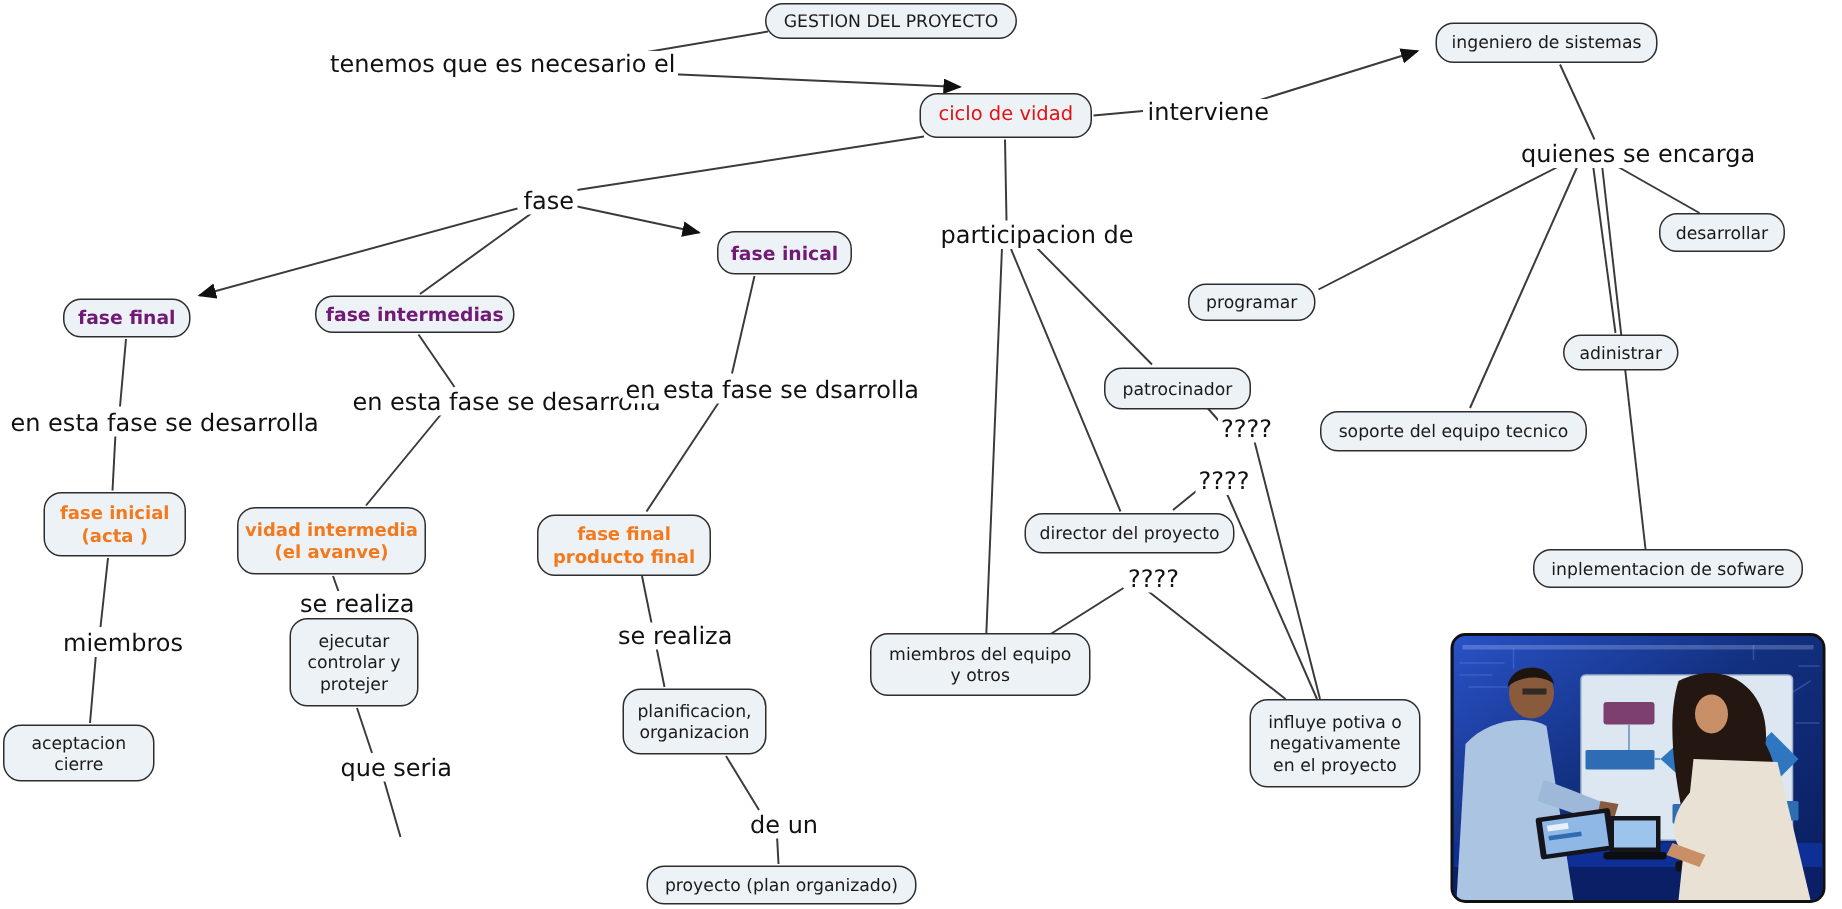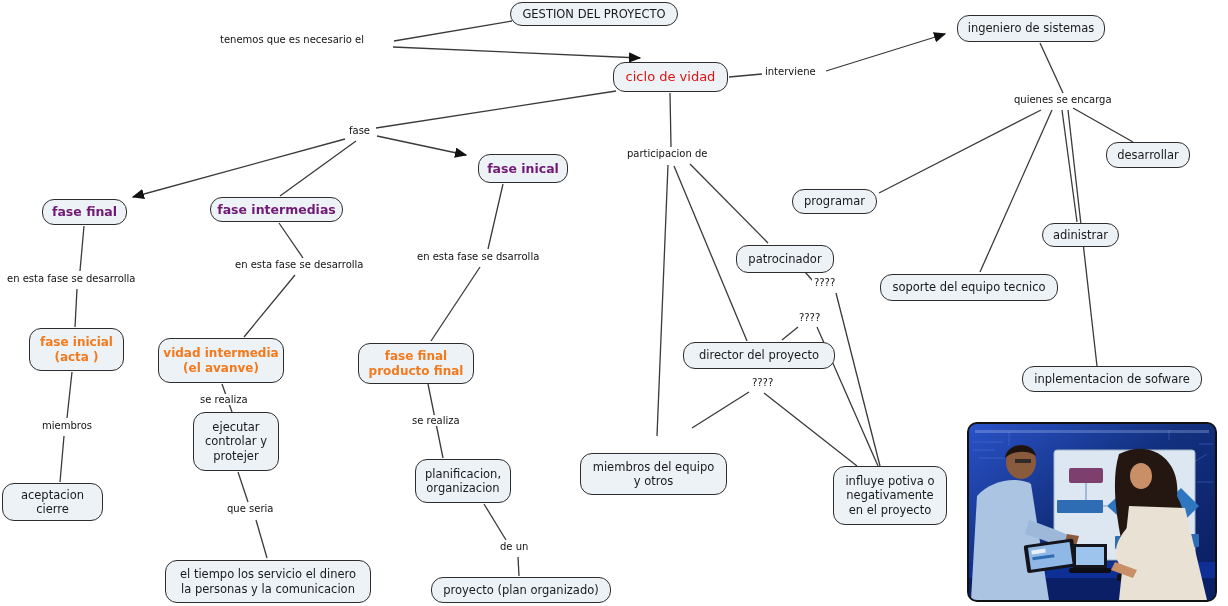--- a/index.html
+++ b/index.html
@@ -13,21 +13,21 @@
     display:flex;align-items:center;justify-content:center;text-align:center;
     background:#edf2f7;border:1px solid #2d2d2d;border-radius:12px;
     font-size:11.5px;color:#1a1a1a;line-height:1.25;white-space:pre-line;
     padding:1px 3px;
   }
   .node.red{color:#e01212;font-weight:normal;font-size:13px;}
   .node.blue{color:#701a75;font-weight:bold;font-size:12.5px;}
   .node.orange{color:#f27a1d;font-weight:bold;font-size:12px;}
   .phrase{
     position:absolute;z-index:2;background:#ffffff;padding:0 2px;
-    font-size:10px;color:#111;white-space:nowrap;line-height:1.1;
+    font-size:16px;color:#111;white-space:nowrap;line-height:1.1;
   }
   #photo{
     position:absolute;left:967px;top:422px;width:246px;height:176px;z-index:4;
     border:2px solid #111;border-radius:10px;overflow:hidden;background:#12307f;
   }
 </style>
 </head>
 <body>
 
 <div id="canvas">
@@ -109,27 +109,25 @@
 (el avanve)</div>
   <div class="node orange" style="left:358px;top:343px;width:116px;height:41px">fase final
 producto final</div>
   <div class="node" style="left:2px;top:483px;width:101px;height:38px">aceptacion
 cierre</div>
   <div class="node" style="left:193px;top:412px;width:86px;height:59px">ejecutar
 controlar y
 protejer</div>
   <div class="node" style="left:415px;top:459px;width:96px;height:44px">planificacion,
 organizacion</div>
-  <div class="node" style="left:165px;top:560px;width:206px;height:43px">el tiempo los servicio el dinero
-la personas y la comunicacion</div>
   <div class="node" style="left:431px;top:577px;width:180px;height:26px">proyecto (plan organizado)</div>
   <div class="node" style="left:792px;top:189px;width:85px;height:25px">programar</div>
   <div class="node" style="left:736px;top:245px;width:98px;height:28px">patrocinador</div>
-  <div class="node" style="left:683px;top:342px;width:152px;height:27px">director del proyecto</div>
-  <div class="node" style="left:580px;top:453px;width:147px;height:42px">miembros del equipo
+  <div class="node" style="left:683px;top:342px;width:140px;height:27px">director del proyecto</div>
+  <div class="node" style="left:580px;top:422px;width:147px;height:42px">miembros del equipo
 y otros</div>
   <div class="node" style="left:833px;top:466px;width:114px;height:59px">influye potiva o
 negativamente
 en el proyecto</div>
   <div class="node" style="left:1106px;top:142px;width:84px;height:26px">desarrollar</div>
   <div class="node" style="left:1042px;top:223px;width:77px;height:24px">adinistrar</div>
   <div class="node" style="left:880px;top:274px;width:178px;height:27px">soporte del equipo tecnico</div>
   <div class="node" style="left:1022px;top:366px;width:180px;height:26px">inplementacion de sofware</div>
 
   <div id="photo">

